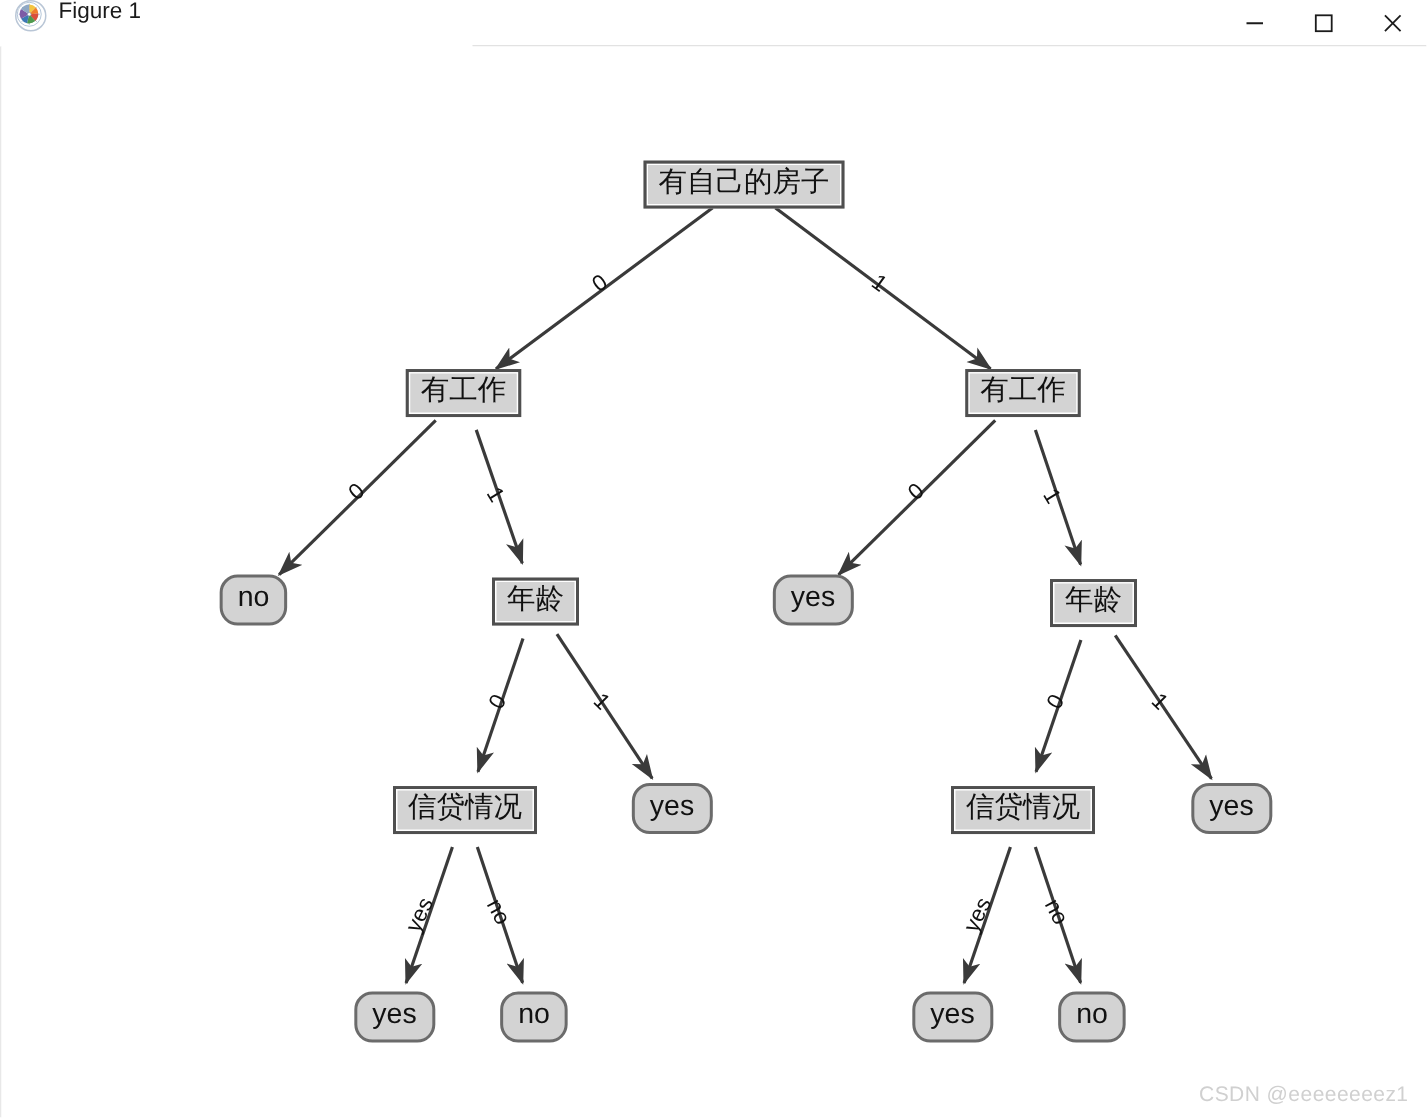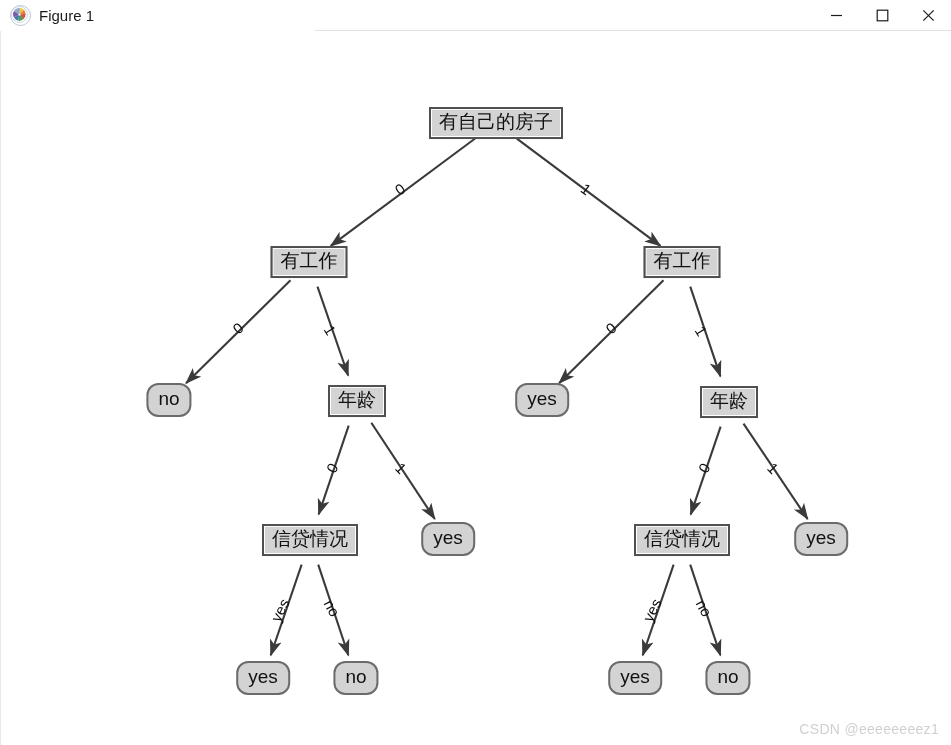--- a/index.html
+++ b/index.html
@@ -11,21 +11,21 @@
   }
   .window{position:relative;width:951px;height:745px;background:#ffffff;}
 
   
   .titlebar{
     position:absolute;left:0;top:0;width:951px;height:31px;
     background:#ffffff;
   }
   .title-left{
     position:absolute;left:10px;top:0;height:31px;
-    display:flex;align-items:center;gap:8px;
+    display:flex;align-items:flex-start;gap:8px;
   }
   .app-icon{
     width:19px;height:19px;border-radius:50%;
     position:relative;overflow:hidden;
     border:1px solid #b9c6d6;
     background:#ffffff;
   }
   .app-icon svg{display:block;}
   .title-text{
     font-size:15px;color:#1b1b1b;line-height:1;

